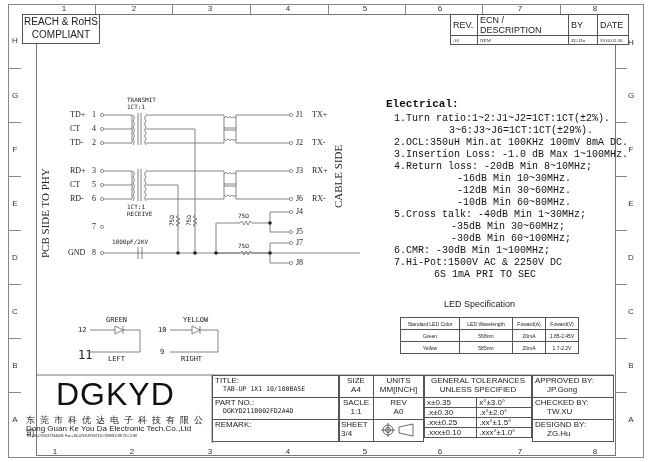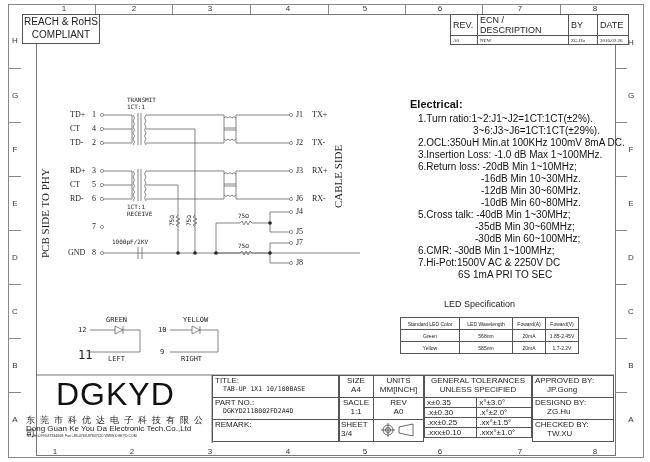--- a/index.html
+++ b/index.html
@@ -10,21 +10,21 @@
   .zone-col{position:absolute;font-size:8px;color:#333;text-align:center;width:20px;}
   .zone-row{position:absolute;font-size:8px;color:#333;width:12px;text-align:center;}
   .tick-h{position:absolute;width:1px;height:10px;background:#888;}
   .tick-v{position:absolute;height:1px;width:12px;background:#888;}
   .reach{position:absolute;left:22px;top:14px;width:76px;height:28px;border:1px solid #555;font-size:10px;text-align:center;line-height:13px;background:#fff;}
   .rev-table{position:absolute;left:450px;top:14px;border-collapse:collapse;font-size:8px;background:#fff;}
   .rev-table td{border:1px solid #555;padding:0 2px;}
   .rev-table .hd td{font-size:9px;height:12px;}
   .rev-table .rw td{font-family:"Liberation Serif",serif;font-size:5px;height:8px;}
   .mono{font-family:"DejaVu Sans Mono",monospace;}
-  .elec{position:absolute;left:410px;top:98px;font-family:Liberation Sans, sans-serif;font-size:10px;line-height:12px;color:#111;}
+  .elec{position:absolute;left:386px;top:98px;font-family:Liberation Mono, monospace;font-size:10px;line-height:12px;color:#111;}
   .elec .t{font-weight:bold;font-size:11px;margin-bottom:3px;}
   .elec div{white-space:nowrap;}
   .led-title{position:absolute;left:444px;top:299px;font-size:9px;}
   .led-table{position:absolute;left:400px;top:317px;border-collapse:collapse;font-size:5px;}
   .led-table td{border:1px solid #555;text-align:center;height:11px;padding:0 2px;}
   .tb{position:absolute;border-collapse:collapse;font-size:8px;}
   .tb td{border:1px solid #555;vertical-align:top;padding:0 2px;line-height:9px;}
   .logo{position:absolute;left:22px;top:376px;width:190px;height:66px;}
   .logo .big{position:absolute;left:34px;top:0;font-size:32px;letter-spacing:1px;color:#111;}
   .logo .cn{position:absolute;left:4px;top:38px;font-size:9px;letter-spacing:5px;}
@@ -297,21 +297,21 @@
   <span class="lblm" style="left:160px;top:348px;font-size:7px">9</span>
   <span class="lblm" style="left:181px;top:355px;font-size:7px">RIGHT</span>
 </div>
 
 <div class="elec">
   <div class="t">Electrical:</div>
   <div style="padding-left:8px">1.Turn ratio:1~2:J1~J2=1CT:1CT(±2%).</div>
   <div style="padding-left:63px">3~6:J3~J6=1CT:1CT(±29%).</div>
   <div style="padding-left:8px">2.OCL:350uH Min.at 100KHz 100mV 8mA DC.</div>
   <div style="padding-left:8px">3.Insertion Loss: -1.0 dB Max 1~100MHz.</div>
-  <div style="padding-left:8px">6.Return loss: -20dB Min 1~10MHz;</div>
+  <div style="padding-left:8px">4.Return loss: -20dB Min 8~10MHz;</div>
   <div style="padding-left:71px">-16dB Min 10~30MHz.</div>
   <div style="padding-left:71px">-12dB Min 30~60MHz.</div>
   <div style="padding-left:71px">-10dB Min 60~80MHz.</div>
   <div style="padding-left:8px">5.Cross talk: -40dB Min 1~30MHz;</div>
   <div style="padding-left:65px">-35dB Min 30~60MHz;</div>
   <div style="padding-left:65px">-30dB Min 60~100MHz;</div>
   <div style="padding-left:8px">6.CMR: -30dB Min 1~100MHz;</div>
   <div style="padding-left:8px">7.Hi-Pot:1500V AC &amp; 2250V DC</div>
   <div style="padding-left:48px">6S 1mA PRI TO SEC</div>
 </div>
@@ -441,24 +441,24 @@
 <table class="tb" style="left:532px;top:375px;width:82px">
   <tbody>
       <tr>
         <td style="height:21px">
     <div>APPROVED BY:</div>
     <div style="padding-left:12px">JP.Gong</div>
   </td>
       </tr>
   <tr>
         <td style="height:21px">
+    <div>CHECKED BY:</div>
+    <div style="padding-left:12px">TW.XU</div>
+  </td>
+      </tr>
+  <tr>
+        <td style="height:21px">
     <div>DESIGND BY:</div>
     <div style="padding-left:12px">ZG.Hu</div>
   </td>
       </tr>
-  <tr>
-        <td style="height:21px">
-    <div>CHECKED BY:</div>
-    <div style="padding-left:12px">TW.XU</div>
-  </td>
-      </tr>
 </tbody>
   </table>
 
 </body></html>

